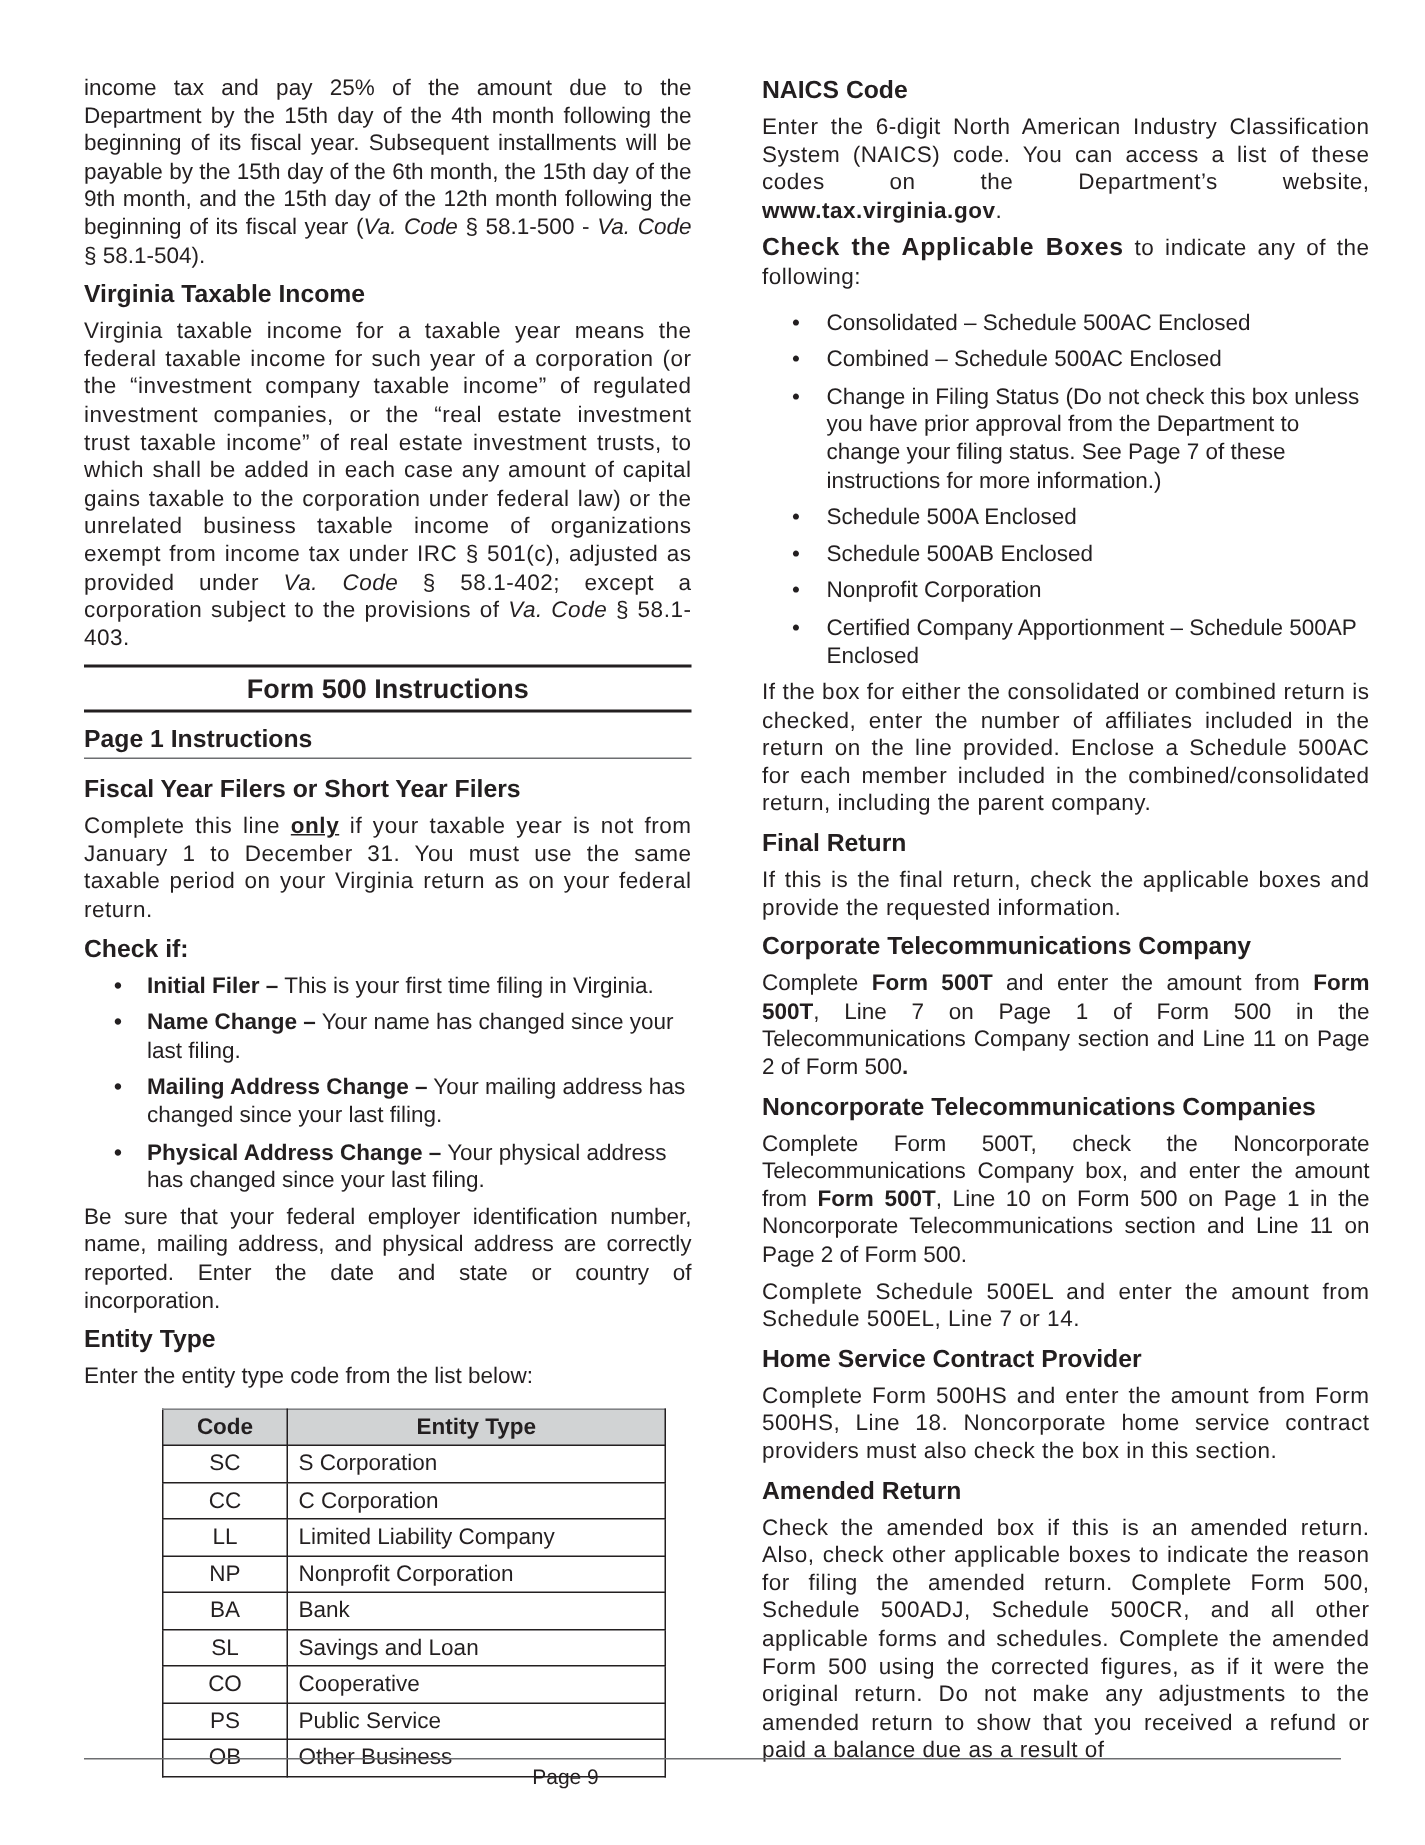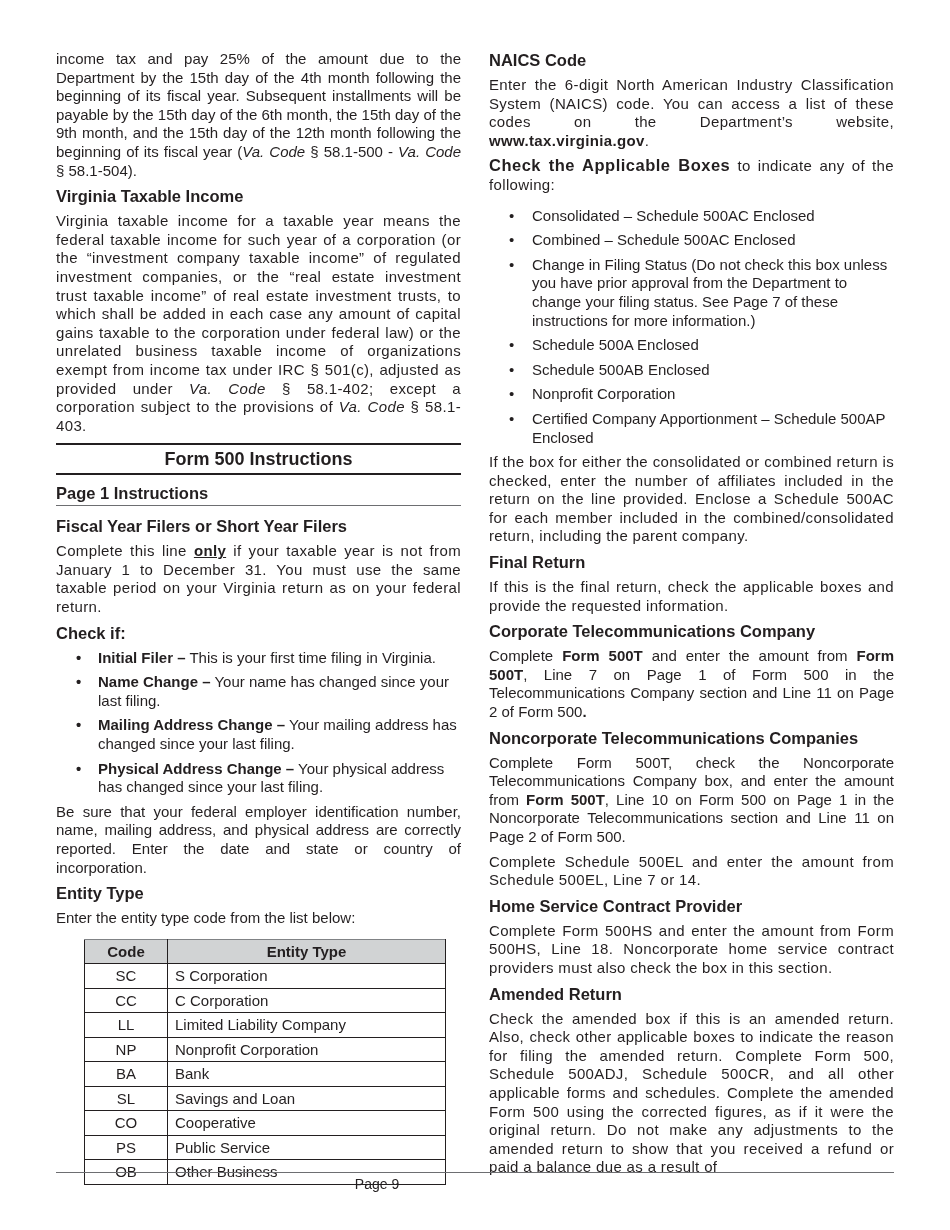--- a/index.html
+++ b/index.html
@@ -3,21 +3,21 @@
 <meta charset="utf-8">
 <style>
   html, body { margin: 0; padding: 0; background: #ffffff; }
   body {
     width: 950px; height: 1230px; position: relative; overflow: hidden;
     font-family: "Liberation Sans", sans-serif; color: #231f20;
     font-size: 15px; line-height: 18.6px;
   }
   .col { position: absolute; top: 50px; }
   .col-left { left: 56px; width: 405px; }
-  .col-right { left: 489px; width: 405px; }
+  .col-right { left: 508px; width: 405px; }
   p { margin: 0 0 6px 0; text-align: justify; }
   .h3 { font-weight: bold; font-size: 16.5px; margin: 0 0 6px 0; line-height: 20px; }
   .h-form {
     border-top: 2px solid #231f20; border-bottom: 2px solid #231f20;
     text-align: center; font-weight: bold; font-size: 18px; line-height: 26px;
     margin: 8px 0 7px 0; padding: 1px 0;
   }
   .h-page1 {
     font-weight: bold; font-size: 16.5px; line-height: 22px;
     border-bottom: 1px solid #6d6e71; margin: 0 0 10px 0; padding-bottom: 1px;
@@ -26,21 +26,21 @@
   ul.bullets li { position: relative; padding-left: 35px; margin-bottom: 6px; text-align: left; }
   ul.bullets li .dot { position: absolute; left: 12px; top: 0; }
   ul.bullets.bold-dot li .dot { font-weight: bold; left: 13px; }
   ul.bullets.left-indent li { padding-left: 42px; }
   ul.bullets.left-indent li .dot { left: 20px; }
   .b { font-weight: bold; }
   .i { font-style: italic; }
   .u { font-weight: bold; text-decoration: underline; }
   .spaced { letter-spacing: 0.35px; }
   table.entity {
-    border-collapse: collapse; margin: 11px 0 0 28px; width: 362px;
+    border-collapse: collapse; margin: 11px 0 0 52px; width: 336px;
     font-size: 15px;
   }
   table.entity th, table.entity td {
     border: 1px solid #231f20; height: 23.5px; padding: 0 7px; line-height: 18px;
   }
   table.entity th { background: #d1d3d4; font-weight: bold; text-align: center; border-top: 1.5px solid #808285; }
   table.entity td.code { text-align: center; width: 68px; }
   table.entity th.code { width: 68px; }
   .footer-line { position: absolute; left: 56px; top: 1172px; width: 838px; height: 0; border-top: 1px solid #6d6e71; }
   .footer { position: absolute; left: 0; width: 754px; top: 1175px; text-align: center; font-size: 14px; }

